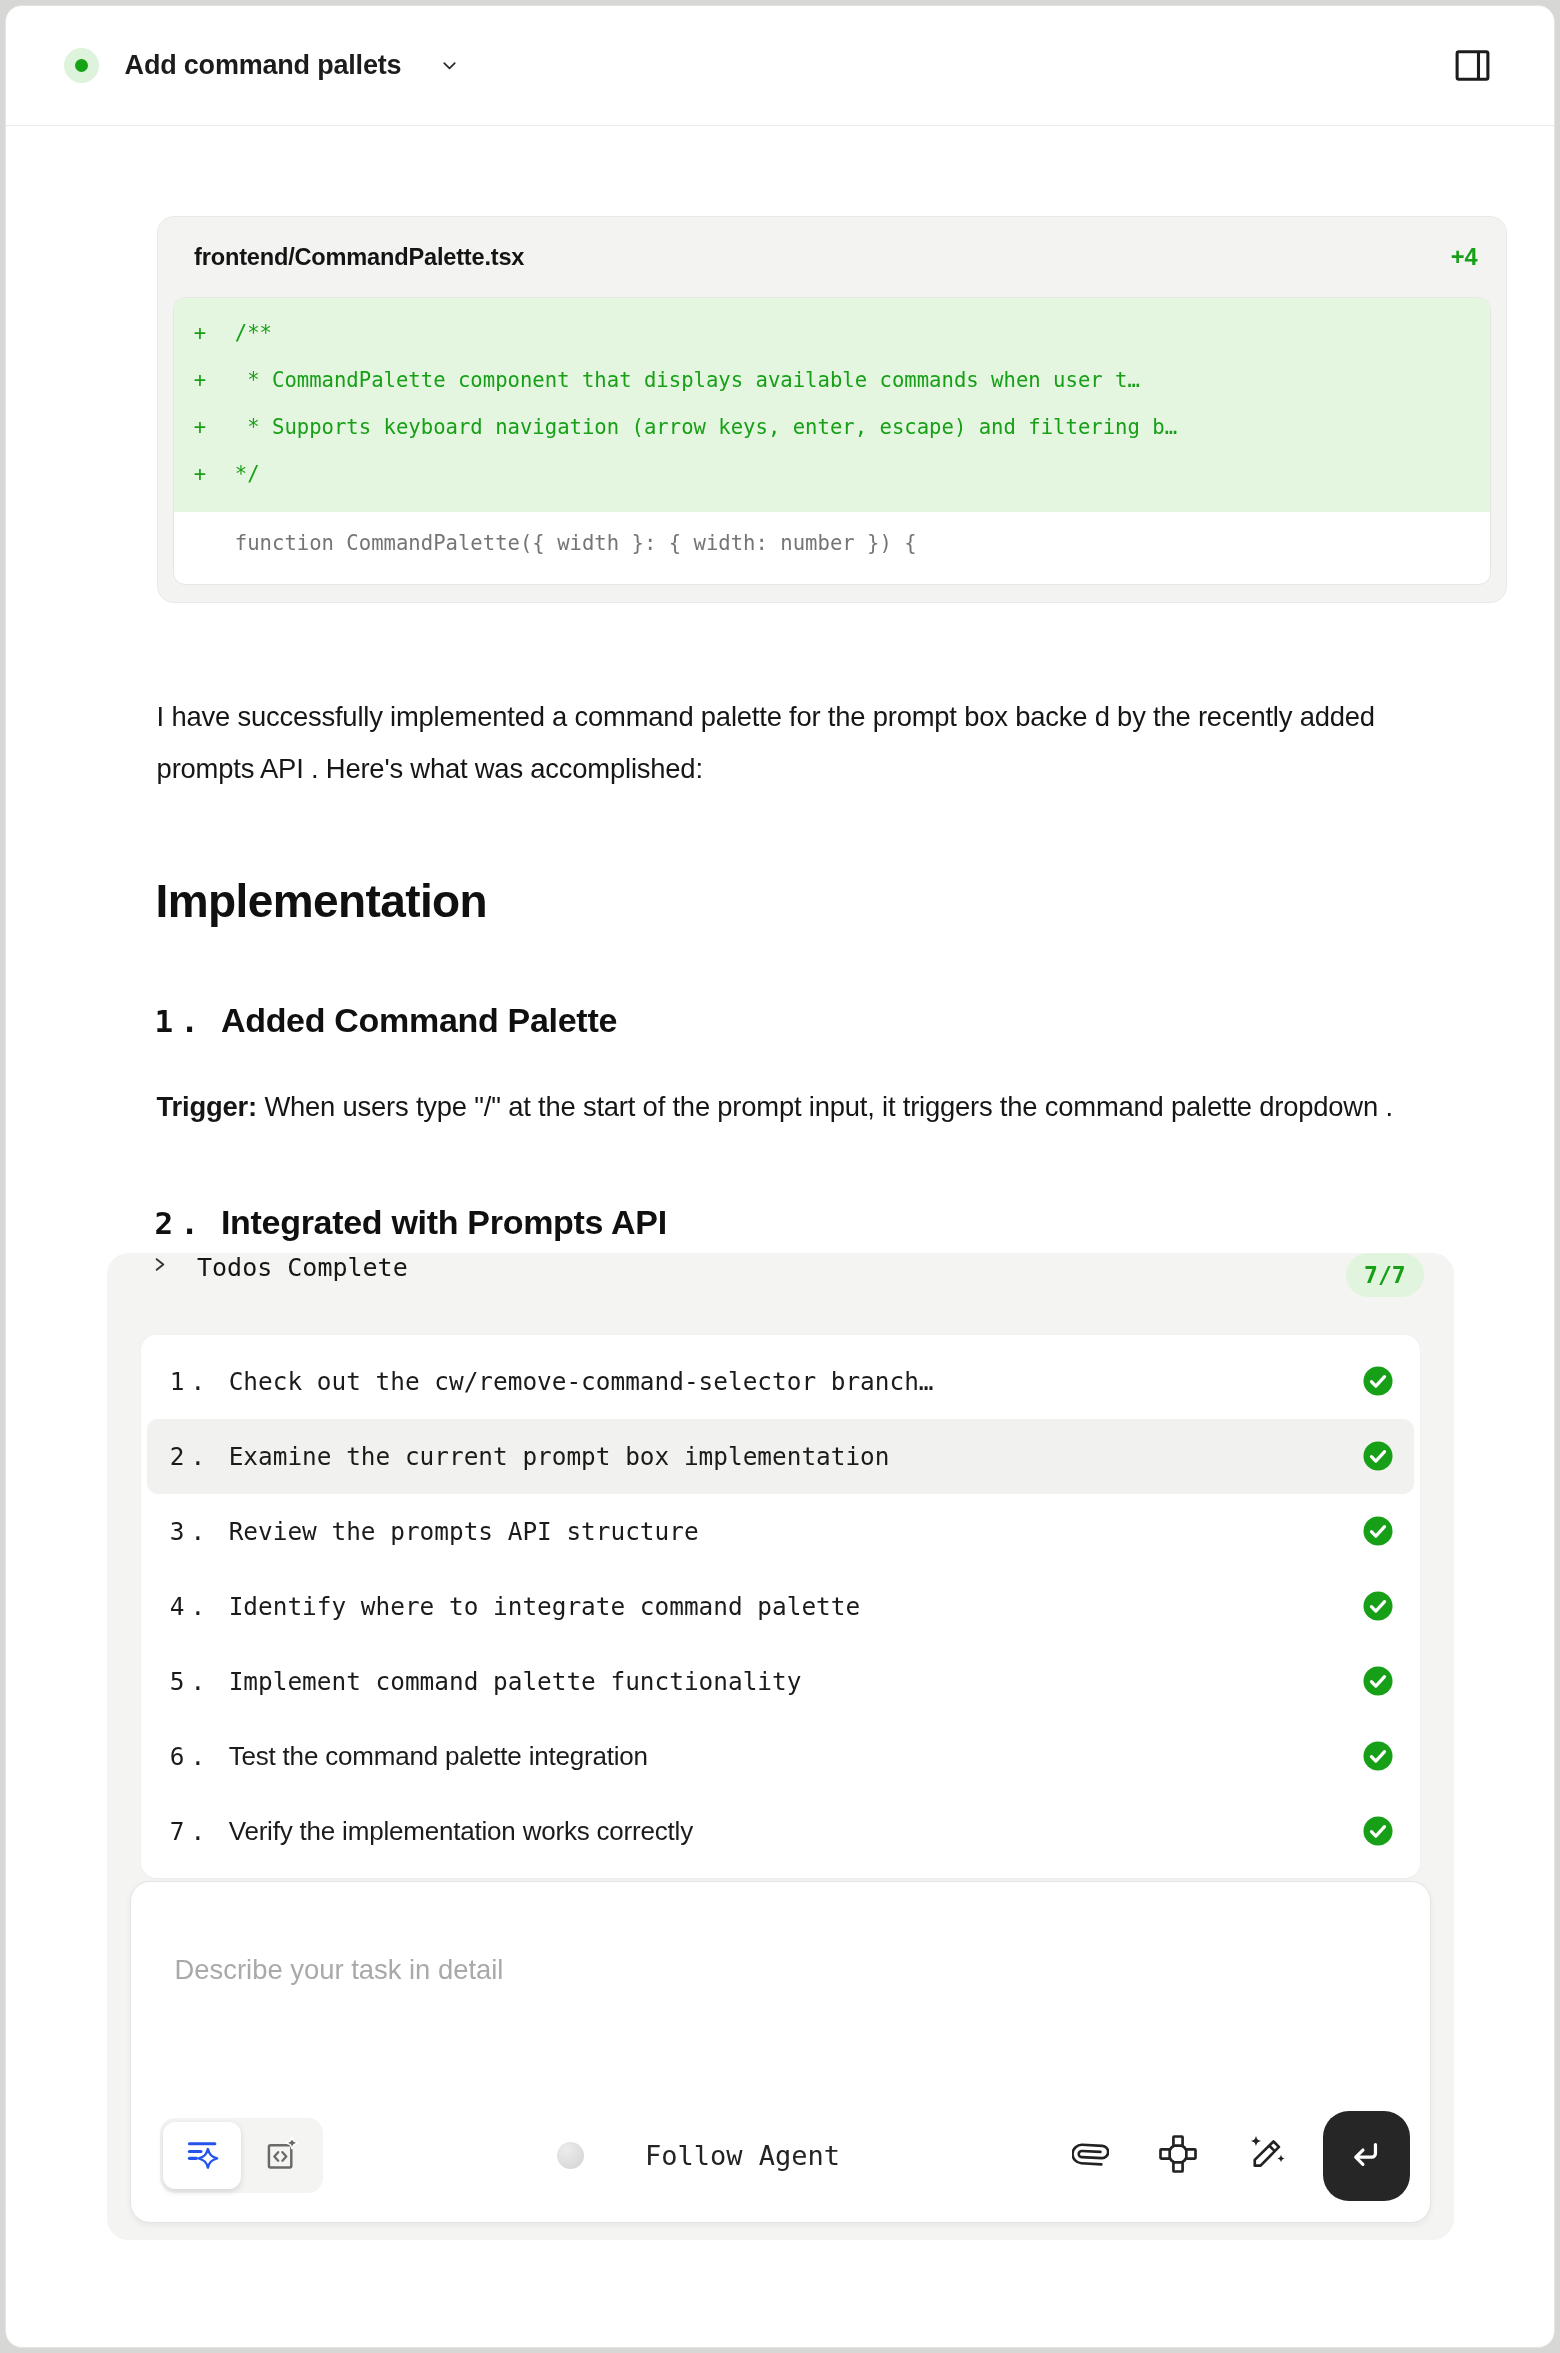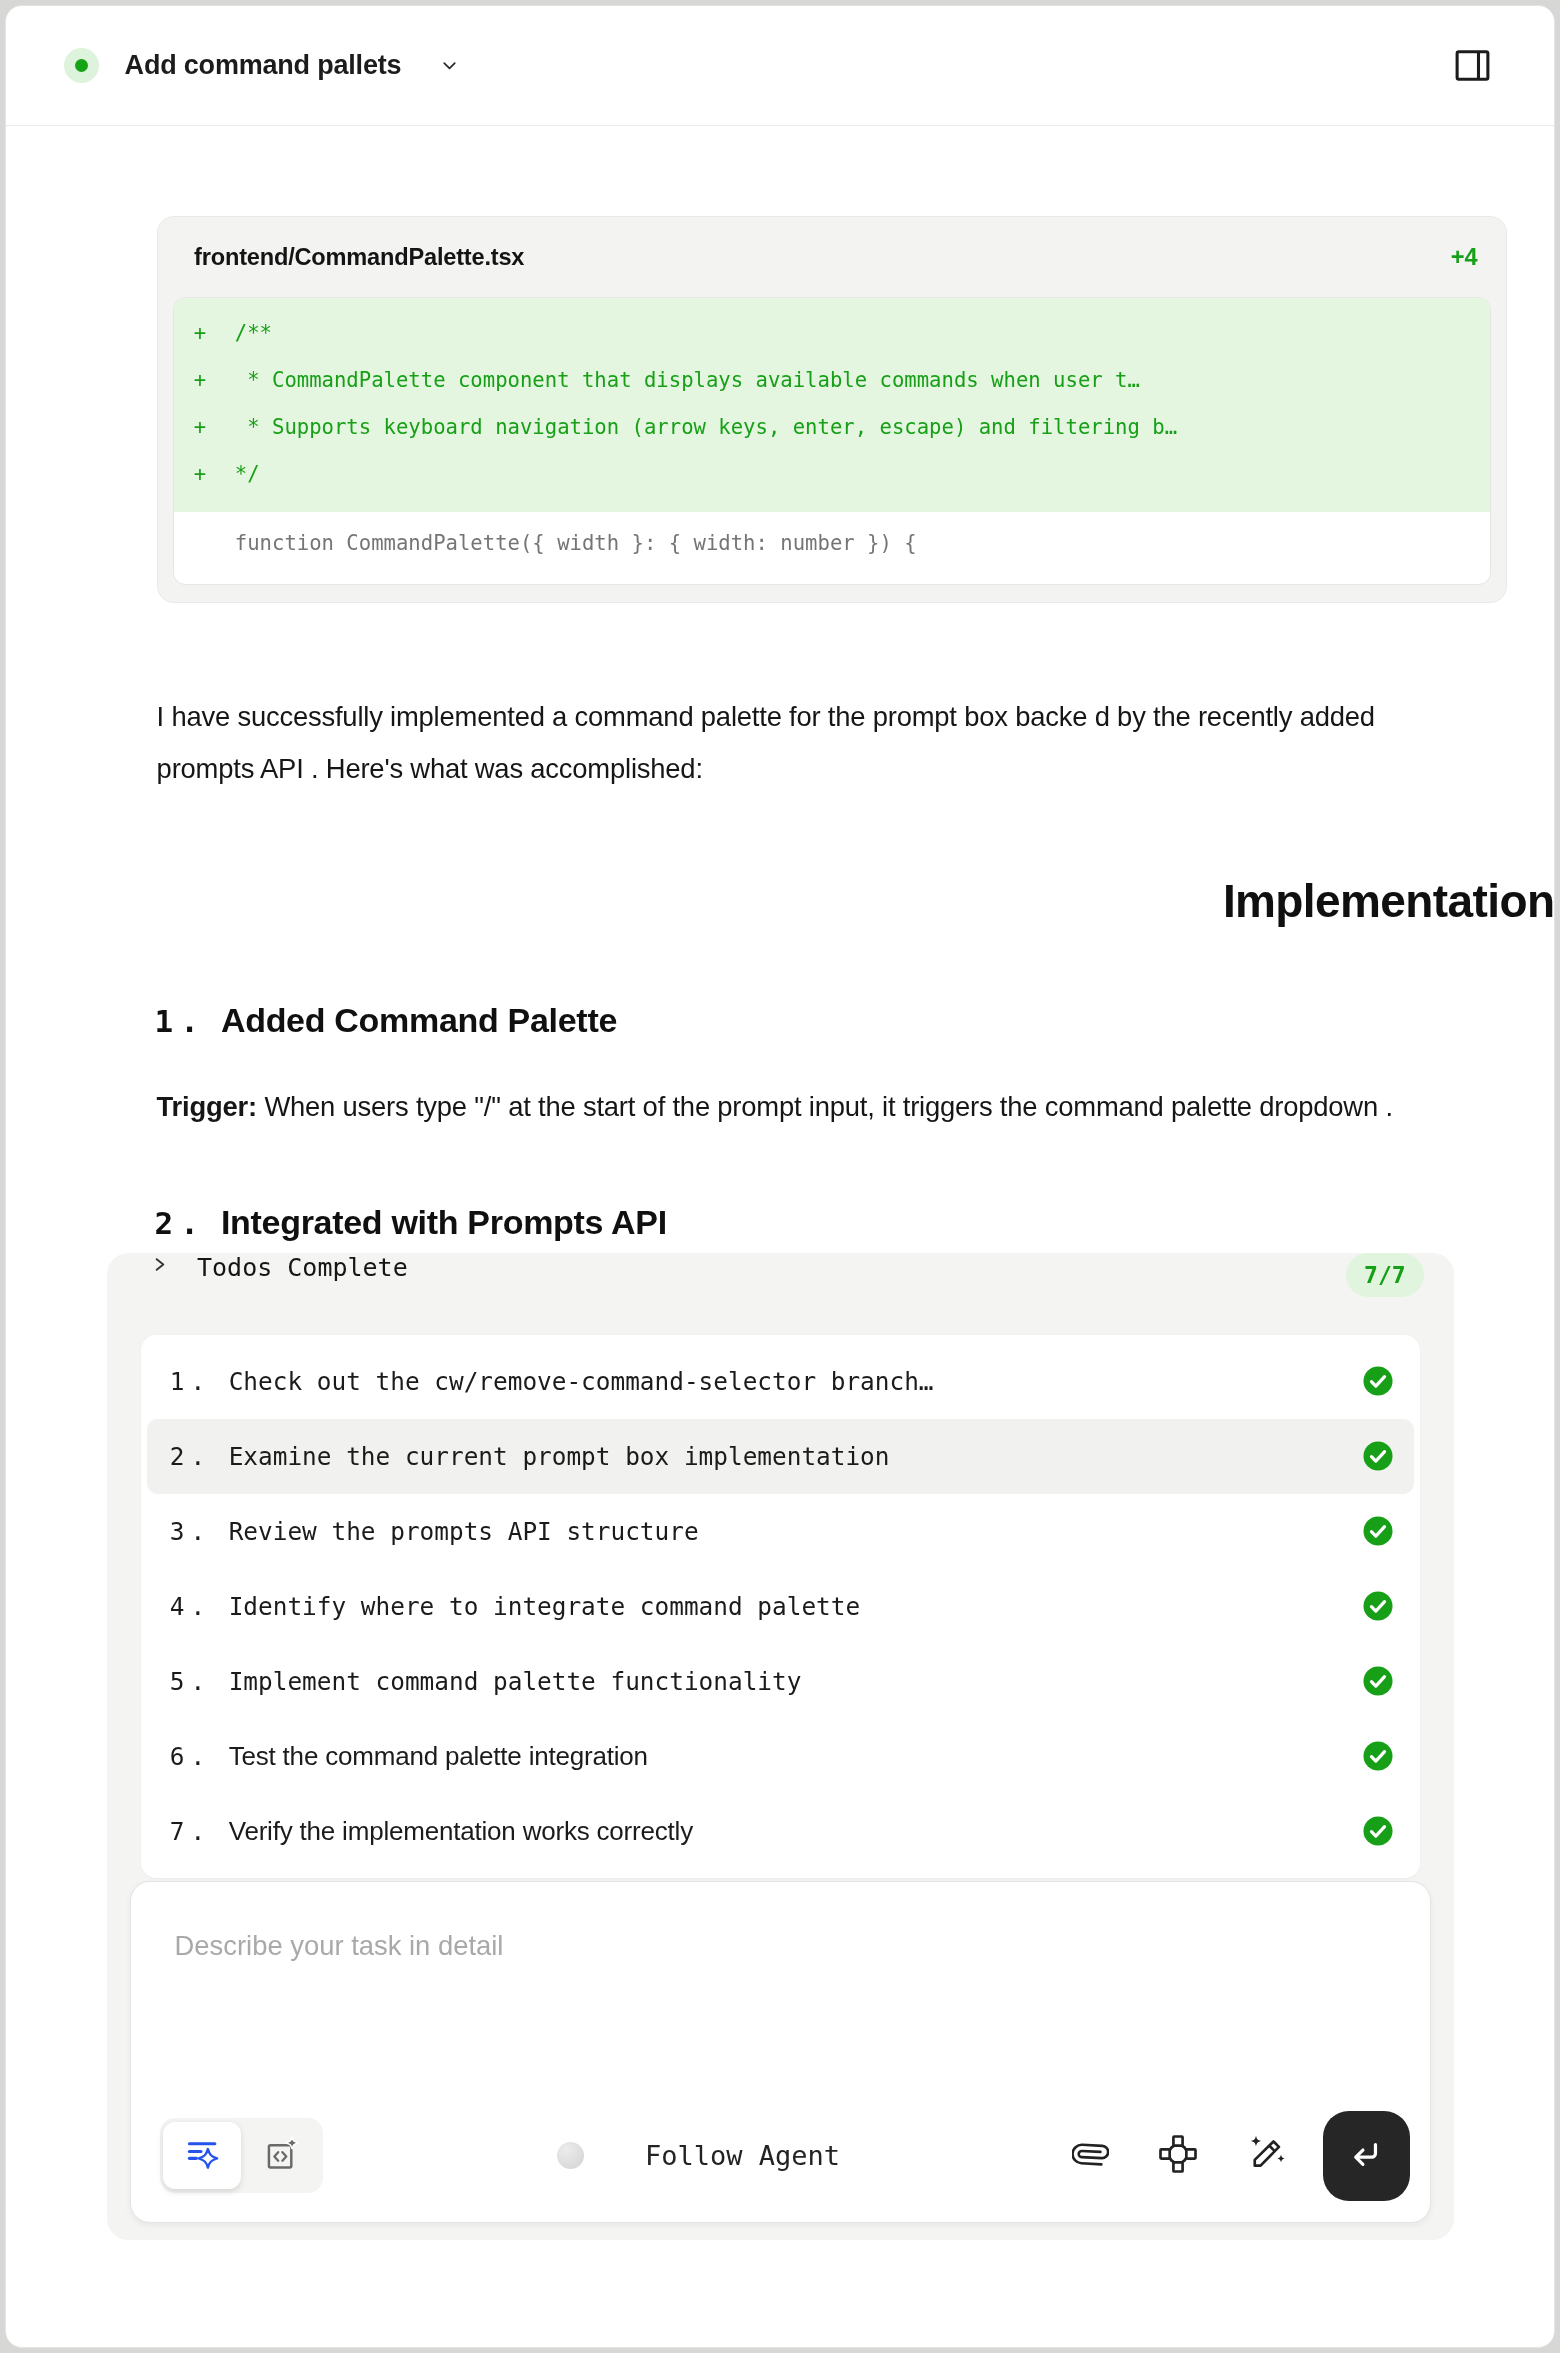--- a/index.html
+++ b/index.html
@@ -24,41 +24,41 @@
   .diff-filename { font-size:23.6px; font-weight:700; color:#141414; letter-spacing:-0.2px; }
   .diff-added { margin-left:auto; font-size:23.6px; font-weight:600; color:#17a017; }
   .diff-body { background:#fff; border:1.5px solid #e6e6e4; border-radius:12.2px; overflow:hidden; font-family:"DejaVu Sans Mono", monospace; font-size:20.6px; }
   .diff-added-block { background:#e4f5e0; color:#17a017; padding:12.2px 0 13.7px 0; }
   .diff-line { display:flex; line-height:47px; padding:0 20px; white-space:pre; }
   .diff-prefix { width:41px; flex-shrink:0; }
   .diff-code { white-space:pre; overflow:hidden; }
   .diff-context { color:#757575; padding:8px 20px 17px 20px; }
   
   .msg-para { margin:88px 107px 0 151px; font-size:27.4px; line-height:52px; color:#161616; letter-spacing:-0.2px; }
-  .h1 { margin:79px 0 0 150px; font-size:46px; font-weight:600; color:#101010; letter-spacing:-0.6px;text-align:right; }
+  .h1 { margin:79px 0 0 150px; font-size:46px; font-weight:600; color:#101010; letter-spacing:-0.6px; }
   .h2 { margin:73px 0 0 149px; font-size:34px; font-weight:600; color:#101010; letter-spacing:-0.3px; display:flex; align-items:baseline; }
   .h2-num { font-family:"DejaVu Sans Mono", monospace; font-size:31px; font-weight:700; letter-spacing:6.9px; margin-right:15.2px; }
   .trigger-para { margin:44px 114px 0 151px; font-size:27.4px; line-height:46px; color:#161616; letter-spacing:-0.2px; }
   .trigger-label { font-weight:700;text-align:center; }
   
   .todos-panel { margin:10.7px 100px 0 101px; background:#f4f4f2; border-radius:21.3px; padding-bottom:17px; }
   .todos-header { display:flex; align-items:flex-start; height:82px; padding:0 30.5px 0 43px; cursor:pointer; }
   .todos-chevron { display:flex; }
   .todos-title { margin-left:27.4px; font-family:"DejaVu Sans Mono", monospace; font-size:25px; color:#161616; }
   .todos-badge { margin-left:auto; font-family:"DejaVu Sans Mono", monospace; font-size:23px; font-weight:700; color:#15a015; background:#e1f5de; border-radius:761px; padding:9.1px 18.3px; }
   .todos-card { margin:0 34px 3px 34px; background:#fff; border-radius:15.2px; padding:9.1px 6.1px; box-shadow:0 0.8px 2.3px rgba(0,0,0,0.04); }
   .todo-row { display:flex; align-items:center; height:75px; padding:0 20px 0 23px; border-radius:10.7px; font-family:"DejaVu Sans Mono", monospace; font-size:24.4px; color:#1b1b1b; cursor:pointer; }
   .todo-row.highlighted { background:#f1f1ef; }
   .todo-num { width:59px; flex-shrink:0; letter-spacing:6.1px; }
   .todo-text { white-space:nowrap; overflow:hidden; }
   .todo-row:nth-child(6) .todo-text, .todo-row:nth-child(7) .todo-text { font-family:"Liberation Sans", sans-serif; font-size:26px; letter-spacing:-0.2px; }
   .todo-check { margin-left:auto; flex-shrink:0; display:flex; }
   
   .composer { margin:0 23px; background:#fff; border:1.5px solid #e4e4e2; border-radius:20px; box-shadow:0 2.3px 6.1px rgba(0,0,0,0.05); }
-  .composer-input { display:block; width:100%; height:229px; border:none; outline:none; resize:none; padding:48px 46px 0 44px; font-family:"Liberation Sans", sans-serif; font-size:27.4px; color:#333; background:transparent; }
+  .composer-input { display:block; width:100%; height:229px; border:none; outline:none; resize:none; padding:72px 46px 0 44px; font-family:"Liberation Sans", sans-serif; font-size:27.4px; color:#333; background:transparent; }
   .composer-input::placeholder { color:#a9a9a9; }
   .composer-toolbar { display:flex; align-items:center; padding:0 20px 21.3px 29px; }
   .segmented { display:flex; background:#f4f4f2; border-radius:15.2px; padding:3.8px; }
   .seg-btn { width:78px; height:67px; display:flex; align-items:center; justify-content:center; border-radius:12.2px; cursor:pointer; }
   .seg-btn.active { background:#fff; box-shadow:0 2.3px 6.9px rgba(0,0,0,0.12); }
   .follow-agent { display:flex; align-items:center; margin:0 auto; transform:translateX(23px); cursor:pointer;gap:29px; }
   .fa-dot { width:27.4px; height:27.4px; border-radius:50%; background:radial-gradient(circle at 35% 30%, #ececec, #d2d2d2); flex-shrink:0; }
   .fa-label { margin-left:32px; font-family:"DejaVu Sans Mono", monospace; font-size:27px; color:#232323; }
   .icon-btn { width:50px; height:50px; display:flex; align-items:center; justify-content:center; margin-left:38px; cursor:pointer; }
   .submit-btn { width:87px; height:90px; margin-left:32px; border-radius:26px; background:#262626; display:flex; align-items:center; justify-content:center; cursor:pointer; flex-shrink:0; }

